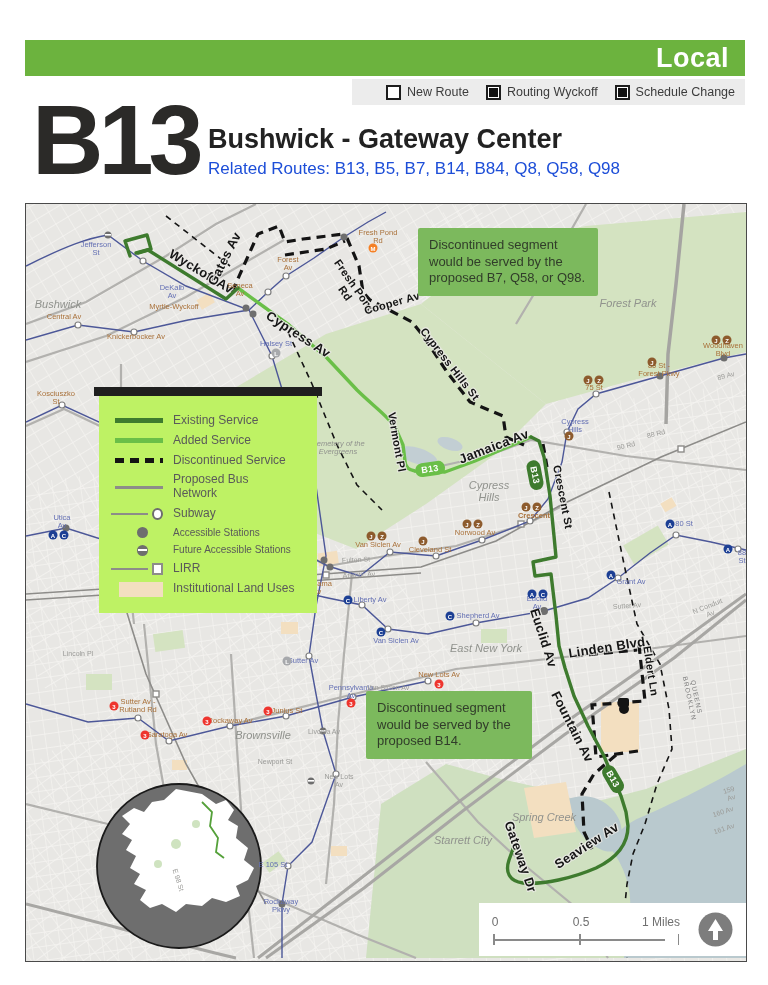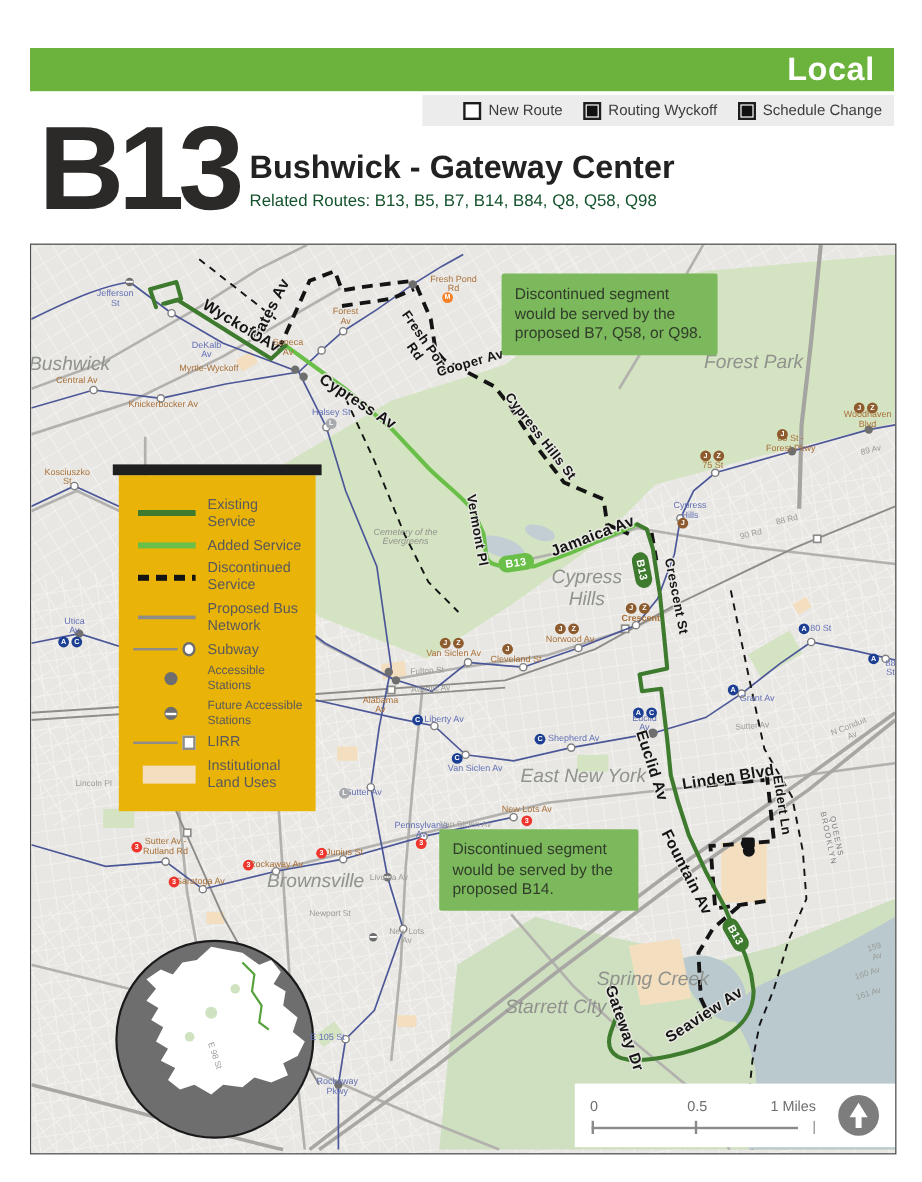--- a/index.html
+++ b/index.html
@@ -9,48 +9,48 @@
   .header-bar{position:absolute;left:25px;top:40px;width:720px;height:36px;background:var(--green,#6CB33E);}
   .local{position:absolute;right:16px;top:3px;color:#fff;font-size:27px;font-weight:bold;letter-spacing:.5px;}
   .key-strip{position:absolute;left:352px;top:79px;width:393px;height:26px;background:#ececec;display:flex;align-items:center;justify-content:flex-end;gap:17px;padding-right:10px;box-sizing:border-box;}
   .key-item{display:flex;align-items:center;gap:6px;}
   .key-box{width:11px;height:11px;border:2px solid #1d1d1d;background:#fff;position:relative;flex-shrink:0;}
   .key-box.filled::after{content:"";position:absolute;inset:1px;background:#111;}
   .key-label{font-size:12.5px;color:#3c3c3c;}
 
   .route-id{position:absolute;left:32px;top:90px;font-size:99px;line-height:1;font-weight:bold;color:#2b2a28;letter-spacing:-5px;}
   .route-title{position:absolute;left:208px;top:124px;font-size:27px;font-weight:bold;color:#222;}
-  .route-related{position:absolute;left:208px;top:159px;font-size:14px;color:#14532d;}
+  .route-related{position:absolute;left:208px;top:159px;font-size:17px;color:#1d4ed8;}
 
   
   .map{position:absolute;left:25px;top:203px;width:720px;height:757px;background:#e8e7e4;border:1px solid #4a4a4a;overflow:hidden;}
   .map svg.base{position:absolute;left:0;top:0;}
 
   .ml{position:absolute;white-space:pre-line;text-align:center;line-height:1.12;pointer-events:none;transform:translate(-50%,-50%) rotate(var(--r,0deg));}
   .rs{font-size:11px;font-weight:bold;color:#151515;letter-spacing:.3px;
       text-shadow:-1px -1px 0 rgba(235,234,230,.85),1px -1px 0 rgba(235,234,230,.85),-1px 1px 0 rgba(235,234,230,.85),1px 1px 0 rgba(235,234,230,.85);}
   .rs-lg{font-size:13px;}
   .st{font-size:7px;color:#9b9b98;}
-  .nb{font-size:16px;font-style:italic;color:#90928d;}
+  .nb{font-size:11px;font-style:italic;color:#90928d;}
   .nb-sm{font-size:7.5px;}
   .sb{font-size:7.5px;color:#6470b4;}
   .so{font-size:7.5px;color:#a9713a;}
   .bd{font-size:6.5px;color:#7c7c7c;letter-spacing:1.2px;}
 
   .bullet{position:absolute;width:9px;height:9px;border-radius:50%;color:#fff;font-size:6px;font-weight:bold;display:flex;align-items:center;justify-content:center;transform:translate(-50%,-50%);}
   .bl-a{background:#1c3f94;} .bl-j{background:#8d5b2d;} .bl-3{background:#ee352e;} .bl-l{background:#a7a9ac;} .bl-m{background:#f58025;}
 
   .badge{position:absolute;color:#fff;font-weight:bold;font-size:9px;line-height:1;padding:2.5px 6px;border-radius:8px;transform:translate(-50%,-50%) rotate(var(--r,0deg));letter-spacing:.4px;}
   .badge.light{background:var(--added,#6ABF48);}
   .badge.dark{background:var(--existing,#3E7B2E);}
 
   .callout{position:absolute;background:var(--callout,#7CB95D);color:#313d2a;font-size:13px;line-height:1.28;padding:9px 11px;border-radius:2px;box-sizing:border-box;}
 
   
-  .legend{position:absolute;left:73px;top:192px;width:164px;background:#eab308;padding:12px 10px 10px 12px;box-sizing:border-box;}
+  .legend{position:absolute;left:73px;top:192px;width:218px;background:#bef264;padding:12px 10px 10px 12px;box-sizing:border-box;}
   .legend-topbar{position:absolute;left:-5px;right:-5px;top:-9px;height:9px;background:#1f1f1f;}
   .legend-row{display:flex;align-items:center;gap:10px;margin:6px 0;}
   .legend-swatch{width:52px;display:flex;justify-content:flex-end;align-items:center;flex-shrink:0;}
   .legend-label{font-size:12px;color:#5a5a5a;white-space:pre-line;line-height:1.15;}
   .legend-row.small .legend-label{font-size:10px;}
   .sw-existing i{width:48px;height:5px;background:var(--existing,#3E7B2E);}
   .sw-added i{width:48px;height:5px;background:var(--added,#6ABF48);}
   .sw-discontinued i{width:48px;height:5px;background:repeating-linear-gradient(90deg,#141414 0 9px,transparent 9px 15px);}
   .sw-proposed i{width:48px;height:3px;background:#8d8c89;}
   .sw-subway{position:relative;}

